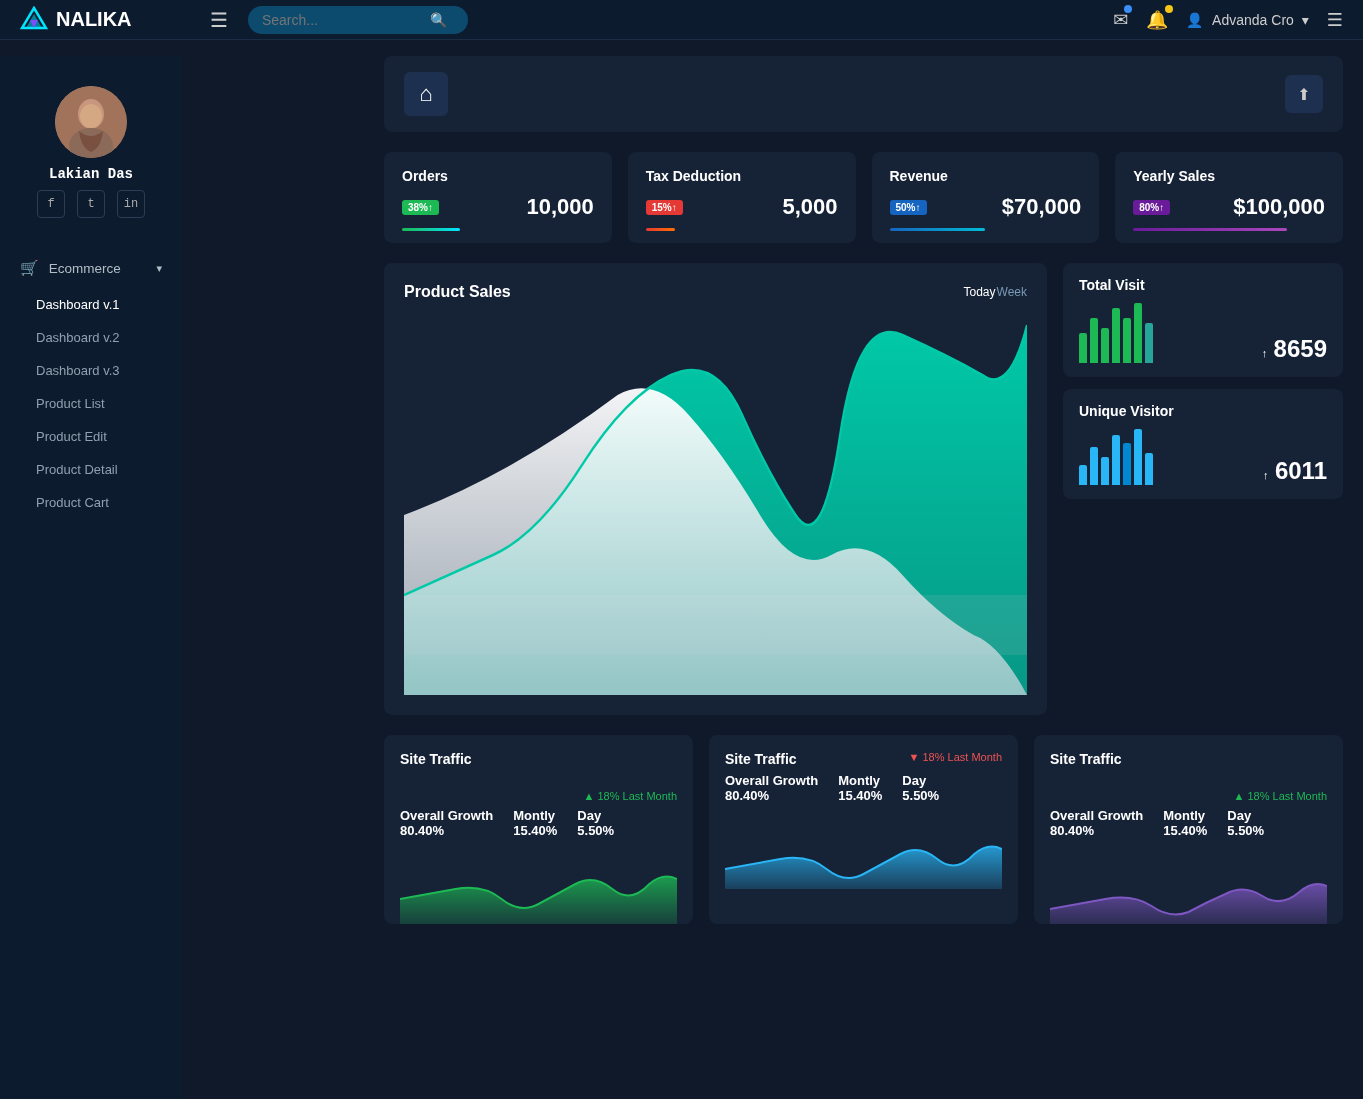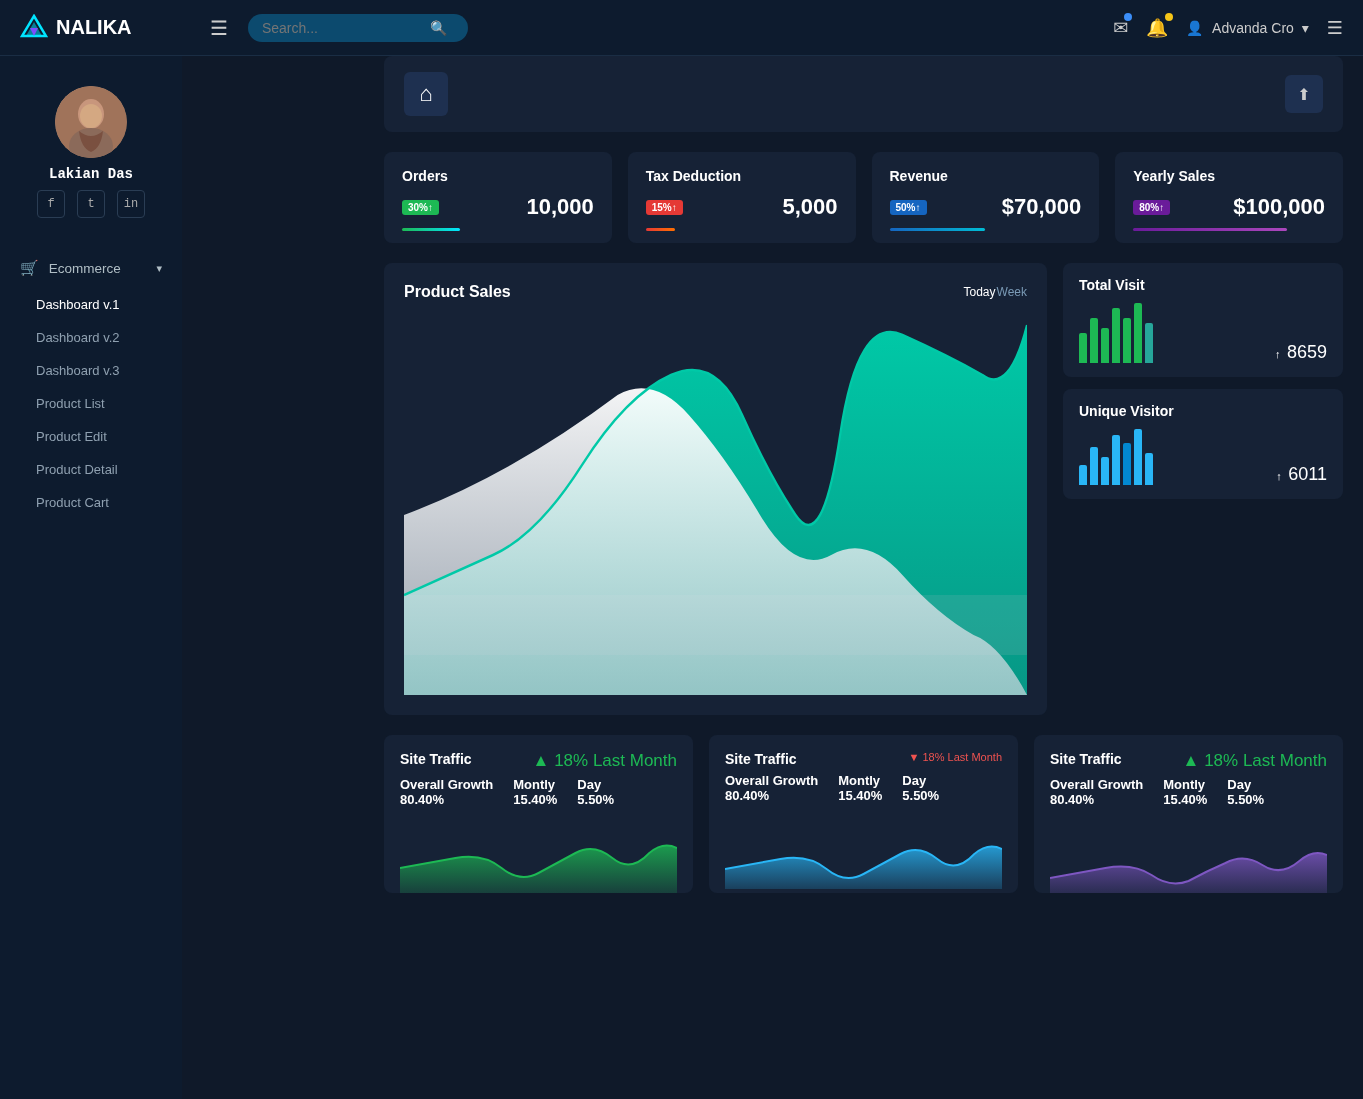--- a/index.html
+++ b/index.html
@@ -1,20 +1,20 @@
 <!DOCTYPE html>
 <html><head>
   <meta charset="utf-8">
   <style>
     * { margin: 0; padding: 0; box-sizing: border-box; }
     body { font-family: 'Segoe UI', Arial, sans-serif; background: #0f1929; color: #fff; width: 1363px; min-height: 1099px; overflow-x: hidden; }
 
     
     .topnav {
-      position: fixed; top: 0; left: 0; right: 0; height: 56px;
+      position: fixed; top: 0; left: 0; right: 0; height: 40px;
       background: #0d1b2e; display: flex; align-items: center; padding: 0 20px;
       z-index: 100; border-bottom: 1px solid #1a2d44;
     }
     .logo { display: flex; align-items: center; gap: 8px; font-size: 20px; font-weight: 700; color: #fff; width: 180px; }
     .logo-icon { width: 28px; height: 28px; }
     .hamburger { font-size: 20px; cursor: pointer; margin-left: 10px; color: #ccc; }
     .search-bar {
       display: flex; align-items: center; background: #0c4a6e; border-radius: 20px;
       padding: 6px 14px; gap: 8px; flex: 0 0 220px;
     }
@@ -96,29 +96,29 @@
     .chart-filter.active { color: #fff; }
     .chart-area { height: 380px; position: relative; overflow: hidden; }
 
     
     .right-stats { display: flex; flex-direction: column; gap: 12px; }
     .stat-mini-card { background: #162236; border-radius: 8px; padding: 14px 16px; }
     .stat-mini-title { font-size: 14px; font-weight: 700; margin-bottom: 10px; }
     .stat-mini-row { display: flex; align-items: flex-end; justify-content: space-between; }
     .mini-bars { display: flex; align-items: flex-end; gap: 3px; }
     .mini-bar { width: 8px; border-radius: 2px 2px 0 0; }
-    .stat-mini-value { font-size: 18px; font-weight: 400; }
+    .stat-mini-value { font-size: 24px; font-weight: 700; }
     .stat-mini-arrow { font-size: 11px; margin-right: 2px; }
 
     
     .bottom-row { display: grid; grid-template-columns: repeat(3, 1fr); gap: 16px; }
     .traffic-card { background: #162236; border-radius: 8px; padding: 16px 16px 0; }
     .traffic-header { display: flex; align-items: flex-start; justify-content: space-between; margin-bottom: 6px; }
     .traffic-title { font-size: 14px; font-weight: 700; }
-    .traffic-badge-up { font-size: 17px; color: #1db954; }
+    .traffic-badge-up { font-size: 11px; color: #1db954; margin-top: 39px; }
     .traffic-badge-down { font-size: 11px; color: #ef5350; }
     .traffic-stats { display: flex; gap: 20px; margin-bottom: 6px; }
     .traffic-stat-item { font-size: 11px; color: #7a9ab5; }
     .traffic-stat-item span { display: block; font-size: 13px; font-weight: 700; color: #fff; }
     .traffic-chart { height: 80px; position: relative; overflow: hidden; }
   </style>
 </head>
 <body>
 
 <nav class="topnav">
@@ -214,21 +214,21 @@
       </div>
     </div>
     <div class="download-btn">⬆</div>
   </div>
 
   <div class="stats-row">
 
     <div class="stat-card">
       <div class="stat-label">Orders</div>
       <div class="stat-row">
-        <span class="stat-badge badge-green">30%↑</span>
+        <span class="stat-badge badge-green">38%↑</span>
         <span class="stat-value">10,000</span>
       </div>
       <div class="stat-bar bar-green" style="width:30%;"></div>
     </div>
 
     <div class="stat-card">
       <div class="stat-label">Tax Deduction</div>
       <div class="stat-row">
         <span class="stat-badge badge-red">15%↑</span>
         <span class="stat-value">5,000</span>

